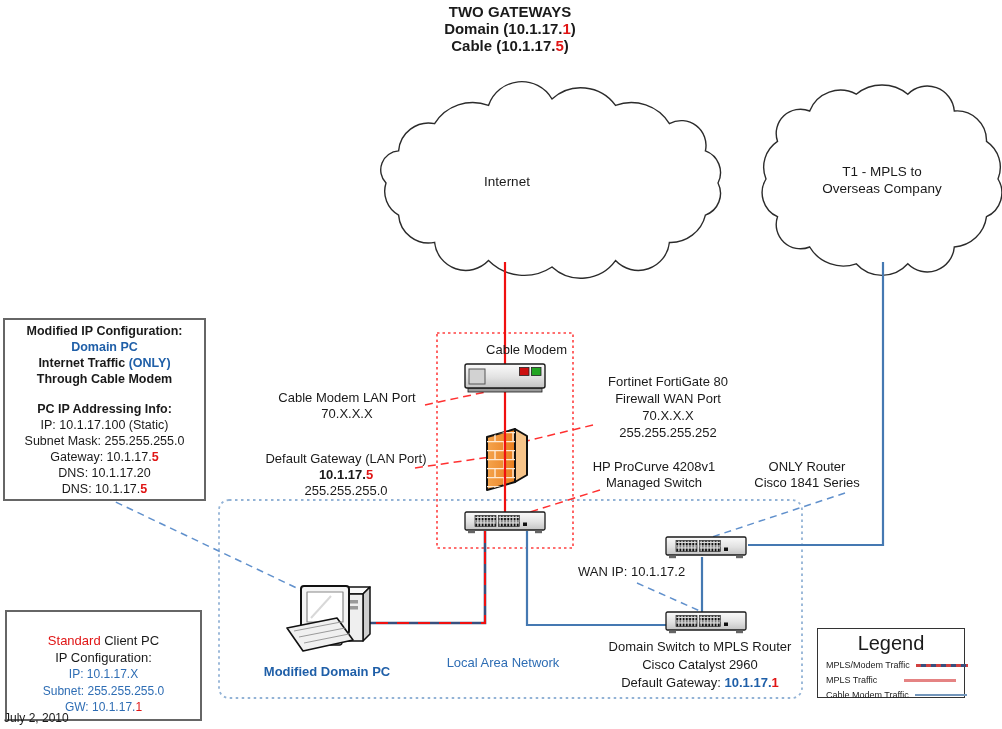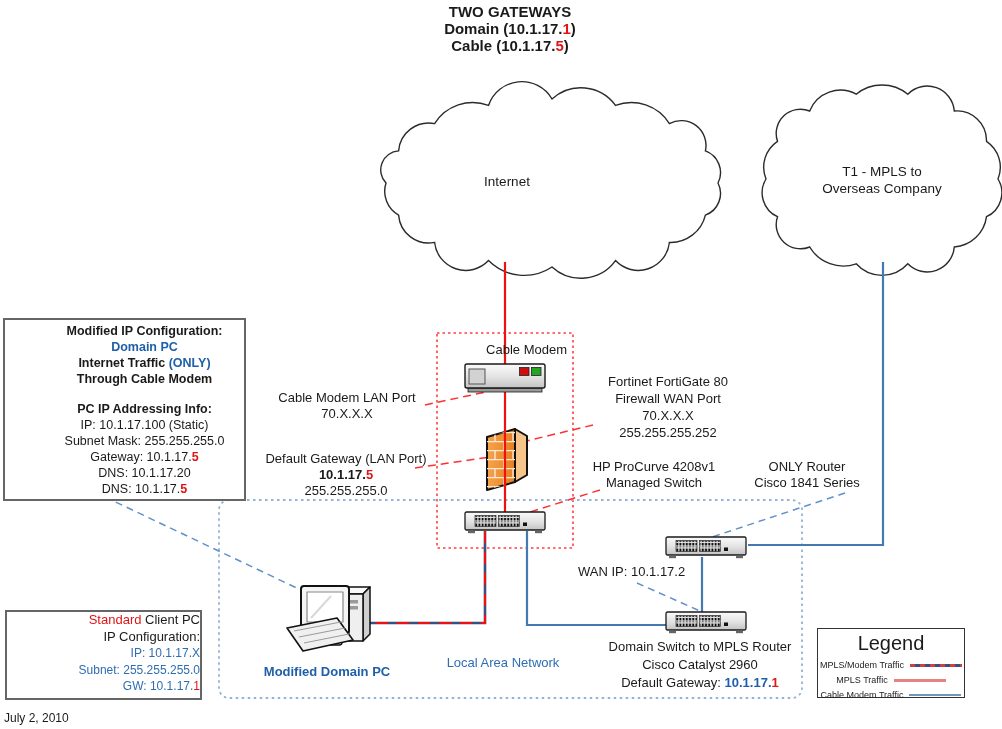--- a/index.html
+++ b/index.html
@@ -13,21 +13,21 @@
   .blueb{color:#1f5fa8;font-weight:bold;}
   .red{color:#e01515;}
   .redb{color:#e01515;font-weight:bold;}
   .lbl{font-size:13px;line-height:16px;}
   .title{font-size:15px;font-weight:bold;line-height:17px;}
   .cloud-label{font-size:13.5px;line-height:17px;}
   .cfgbox{border:2px solid #666;background:#fff;font-size:12.5px;line-height:16px;text-align:center;}
   .spacer{height:14px;}
   .legendbox{border:1.5px solid #333;background:#fff;}
   .legend-title{font-size:20px;text-align:center;margin-top:3px;}
-  .legend-row{display:flex;align-items:center;justify-content:center;gap:6px;padding:0 8px;margin-top:5px;}
+  .legend-row{display:flex;align-items:center;justify-content:space-between;gap:6px;padding:0 8px;margin-top:5px;}
   .legend-row .ll{font-size:9px;color:#222;white-space:nowrap;}
   .sw{width:52px;flex:none;}
   .sw-combined{height:3px;background-image:repeating-linear-gradient(90deg,#d04040 0 5px,rgba(0,0,0,0) 5px 10px),linear-gradient(#3a4f7d,#3a4f7d);}
   .sw-mpls{height:3px;background:#e58383;}
   .sw-cable{height:2px;background:#7396bb;}
   .date{font-size:12px;}
 </style>
 </head>
 <body>
 
@@ -134,35 +134,35 @@
   </div>
 
   <div class="abs ctr cloud-label" style="left:452px;top:173px;width:110px;">
     <span>Internet</span>
   </div>
   <div class="abs ctr cloud-label" style="left:792px;top:163px;width:180px;">
     <div>T1 - MPLS to</div>
     <div>Overseas Company</div>
   </div>
 
-  <div class="abs cfgbox" style="left:3px;top:318px;width:199px;height:176px;padding-top:3px;padding-left:40px;">
+  <div class="abs cfgbox" style="left:3px;top:318px;width:199px;height:176px;padding-top:3px;">
     <div class="b">Modified IP Configuration:</div>
     <div class="blueb">Domain PC</div>
     <div><span class="b">Internet Traffic </span><span class="blueb">(ONLY)</span></div>
     <div class="b">Through Cable Modem</div>
     <div class="spacer"></div>
     <div class="b">PC IP Addressing Info:</div>
     <div>IP:  10.1.17.100 (Static)</div>
     <div>Subnet Mask:  255.255.255.0</div>
     <div><span>Gateway:  10.1.17.</span><span class="redb">5</span></div>
     <div>DNS:  10.1.17.20</div>
     <div><span>DNS:  10.1.17.</span><span class="redb">5</span></div>
   </div>
 
-  <div class="abs cfgbox" style="left:5px;top:610px;width:193px;height:86px;padding-top:0;font-size:13px;line-height:16.5px;text-align:right;">
+  <div class="abs cfgbox" style="left:5px;top:610px;width:193px;height:86px;padding-top:21px;font-size:13px;line-height:16.5px;">
     <div><span class="red">Standard</span><span> Client PC</span></div>
     <div>IP Configuration:</div>
     <div class="blue" style="font-size:12px;">IP:  10.1.17.X</div>
     <div class="blue" style="font-size:12px;">Subnet:  255.255.255.0</div>
     <div style="font-size:12px;"><span class="blue">GW:  10.1.17.</span><span class="red">1</span></div>
   </div>
 
   <div class="abs ctr lbl" style="left:447px;top:342px;width:120px;text-align:right;">
     <span>Cable Modem</span>
   </div>

